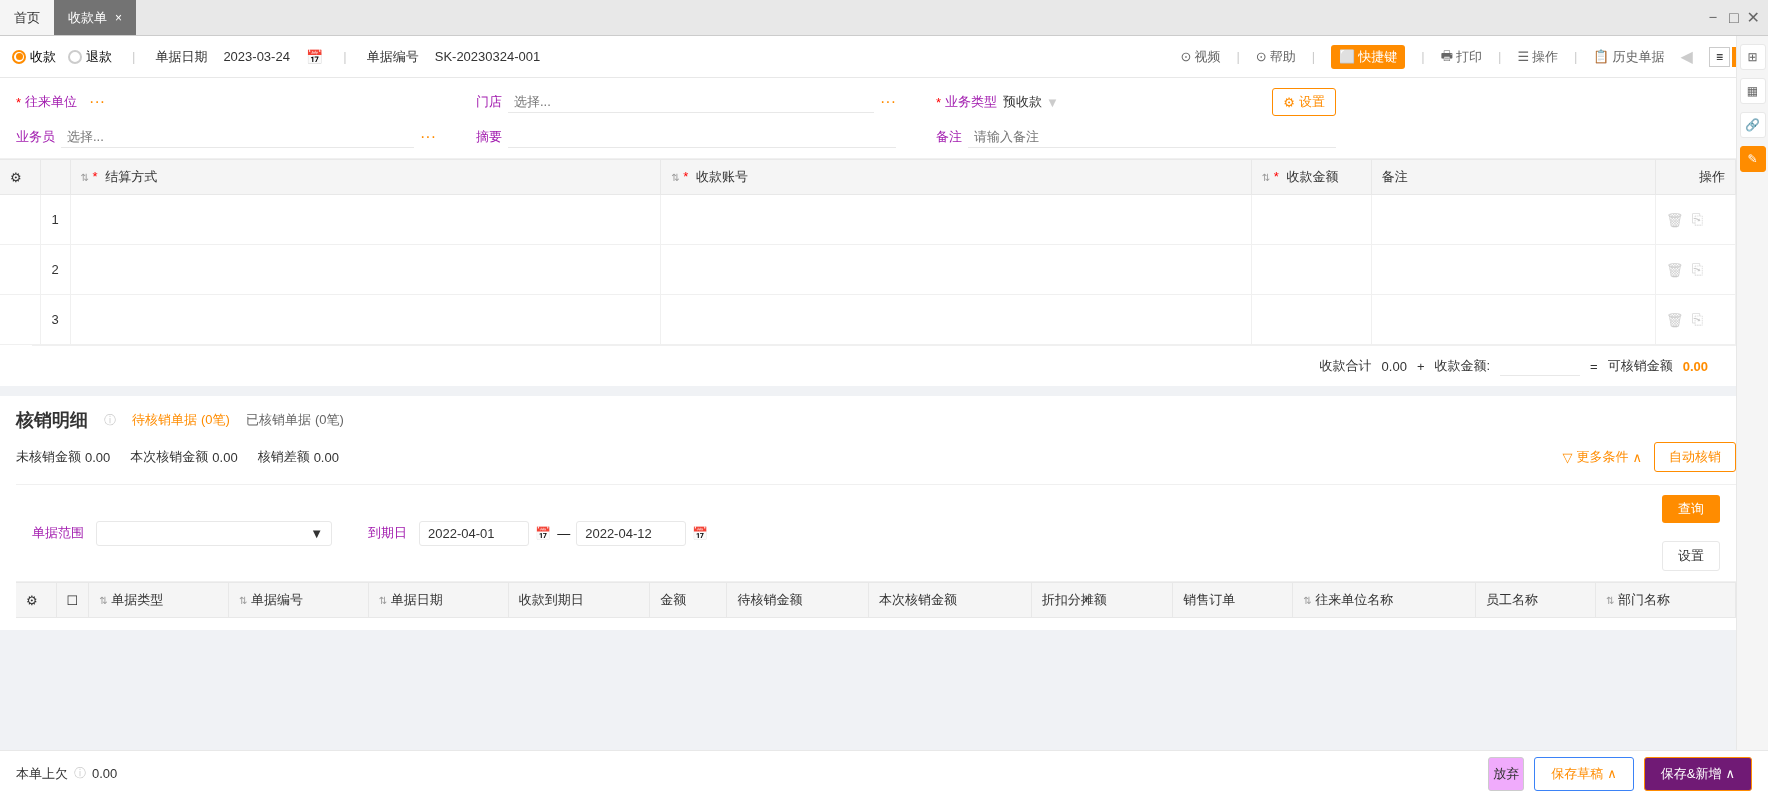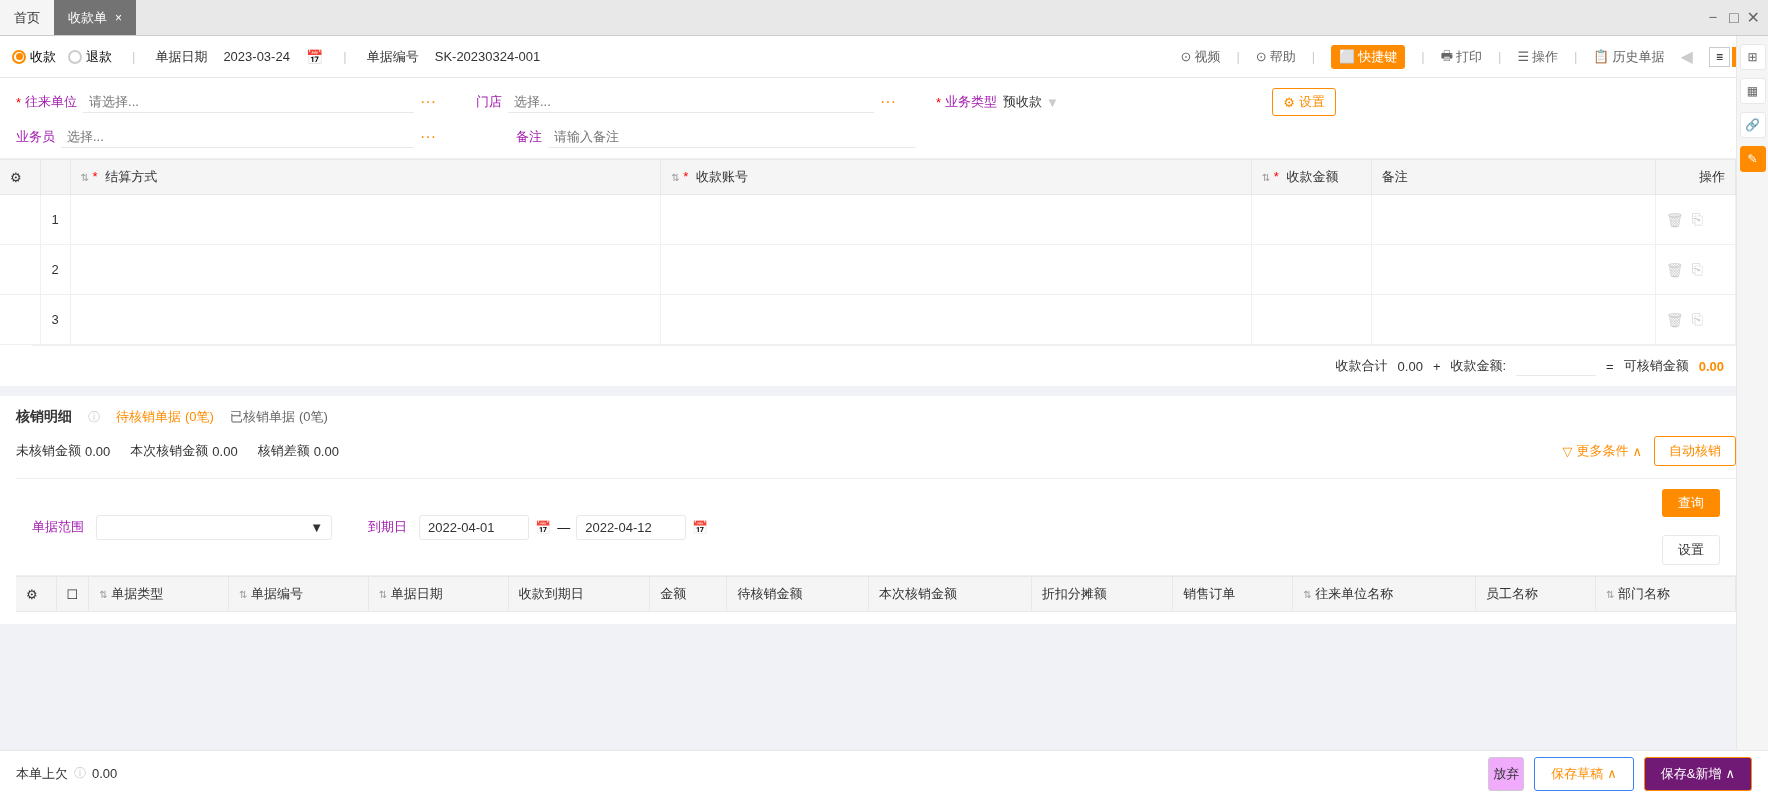--- a/index.html
+++ b/index.html
@@ -170,21 +170,21 @@
 
     
     .reconcile-section {
       background: #fff;
       padding: 12px 16px;
     }
     .reconcile-header {
       display: flex; align-items: center;
       gap: 16px; margin-bottom: 10px;
     }
-    .section-title { font-size: 14px; font-weight: bold; color: #333; }
+    .section-title { font-size: 18px; font-weight: bold; color: #333; }
     .info-icon { color: #ccc; cursor: pointer; font-size: 12px; }
     .tab-link {
       display: flex; align-items: center; gap: 4px;
       color: #ff8c00; cursor: pointer; font-size: 13px;
     }
     .tab-link.inactive { color: #666; }
     .badge { color: #ff8c00; }
     .stats-row {
       display: flex; align-items: center; gap: 20px;
       margin-bottom: 12px; font-size: 13px; color: #333;
@@ -368,21 +368,20 @@
 </div>
 
 <div class="main-content">
   <div class="form-section">
 
     <div class="form-row">
 
       <div class="form-field" style="max-width: 420px;">
         <span class="required-star">*</span>
         <span class="field-name">往来单位</span>
-        <input class="field-input" type="text" placeholder="请选择..." style="">
         <span class="more-btn">···</span>
       </div>
       <div class="field-separator"></div>
 
       <div class="form-field" style="max-width: 420px;">
         <span class="field-name">门店</span>
         <input class="field-input" type="text" placeholder="选择..." style="">
         <span class="more-btn">···</span>
       </div>
       <div class="field-separator"></div>
@@ -403,20 +402,24 @@
 
     <div class="form-row">
 
       <div class="form-field" style="max-width: 420px;">
         <span class="field-name">业务员</span>
         <input class="field-input" type="text" placeholder="选择..." style="">
         <span class="more-btn">···</span>
       </div>
       <div class="field-separator"></div>
 
+      <div class="form-field" style="max-width: 420px;">
+        <span class="field-name">摘要</span>
+        <input class="field-input" type="text" placeholder="" style="">
+      </div>
       <div class="field-separator"></div>
 
       <div class="form-field" style="max-width: 400px;">
         <span class="field-name">备注</span>
         <input class="field-input" type="text" placeholder="请输入备注" style="color: rgb(204, 204, 204);">
       </div>
     </div>
   </div>
 
   <div style="padding-right: 32px;">
@@ -488,21 +491,21 @@
             <div class="action-cell">
               <span class="action-icon">🗑</span>
               <span class="action-icon">⎘</span>
             </div>
           </td>
         </tr>
       </tbody>
     </table>
   </div>
 
-  <div class="summary-row" style="padding-right: 44px; margin-left: 32px;">
+  <div class="summary-row" style="padding-right: 60px; margin-left: 32px;">
     <span>收款合计</span>
     <span>0.00</span>
     <span>+</span>
     <span>收款金额:</span>
     <input class="summary-input" type="text" value="" style="">
     <span>=</span>
     <span>可核销金额</span>
     <span class="summary-orange">0.00</span>
   </div>
 </div>

